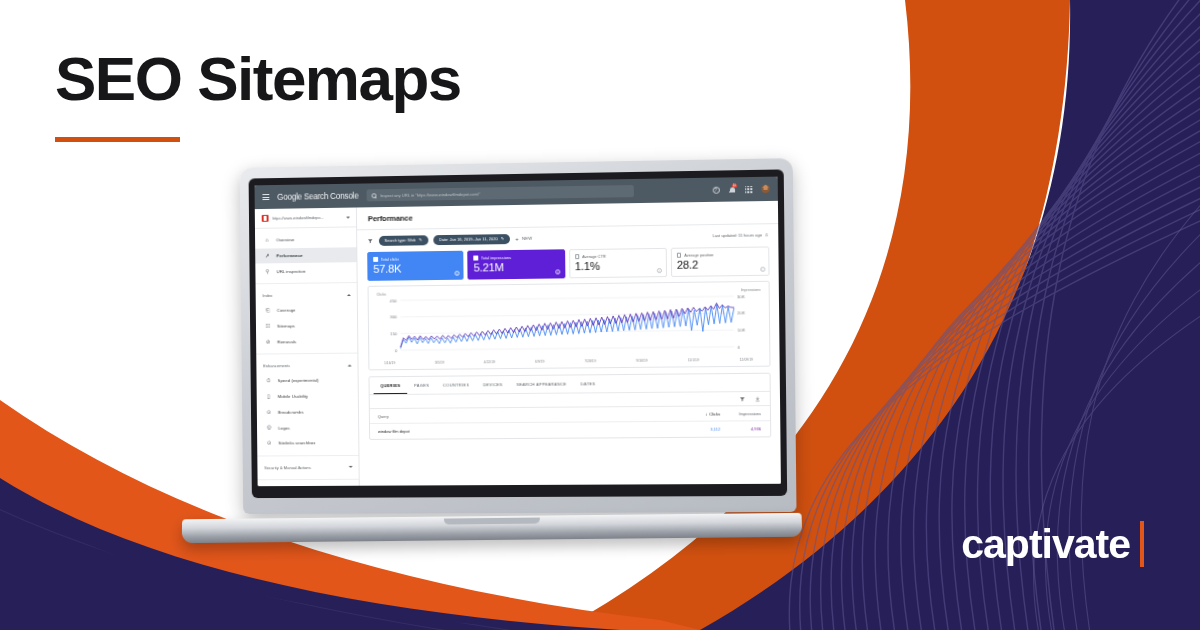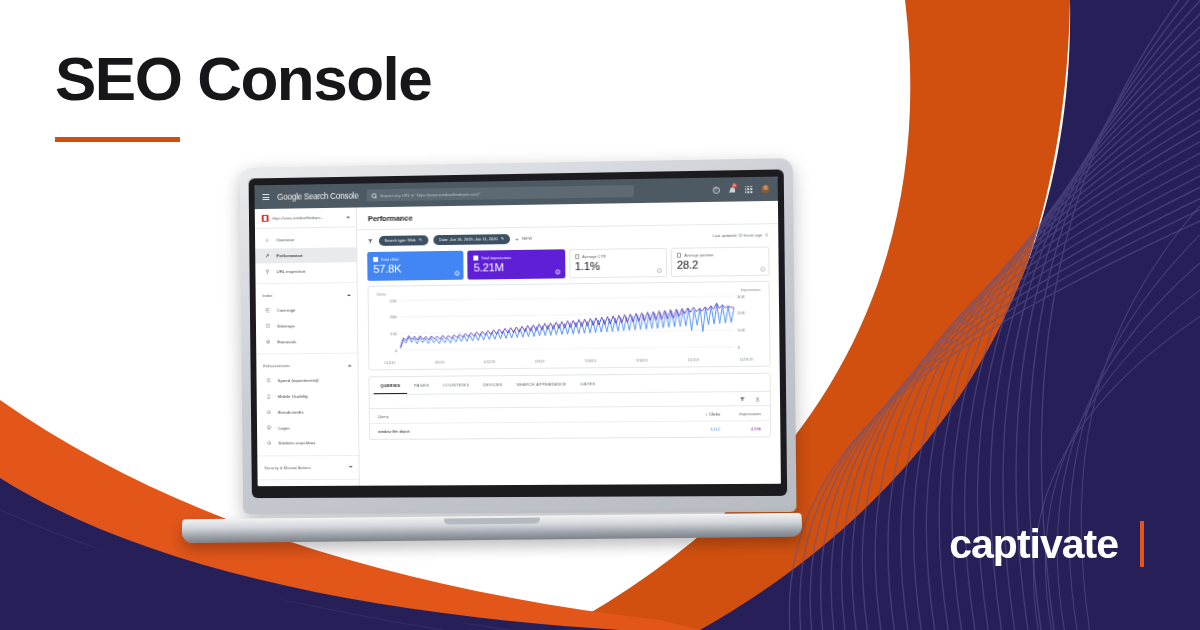--- a/index.html
+++ b/index.html
@@ -14,21 +14,21 @@
   
   .headline-wrap { position:absolute; left:55px; top:48px; z-index:5; }
   .headline {
     font-size:62px; font-weight:bold; color:#17171a;
     letter-spacing:-1.5px; line-height:1;
   }
   .headline-rule { width:125px; height:5px; background:#d1500f; margin-top:27px; }
 
   
   .brand { position:absolute; right:56px; bottom:62px; z-index:5;
-           display:flex; align-items:flex-start; gap:22px; }
+           display:flex; align-items:flex-start; gap:10px; }
   .brand-name { color:#ffffff; font-size:41px; font-weight:bold; letter-spacing:-1px; }
   .brand-bar { width:4px; height:46px; background:#e2561a; }
 
   
   .laptop { position:absolute; left:182px; top:163px; width:620px; height:375px; z-index:4; }
   .lid {
     position:absolute; left:56px; top:0; width:554px; height:350px;
     background:linear-gradient(160deg,#e9ebee 0%,#c9ccd2 45%,#b7bbc2 100%);
     border-radius:13px 13px 6px 6px;
     padding:11px 9px 16px 9px;
@@ -211,21 +211,21 @@
   </g>
 
   <g clip-path="url(#navyB)" stroke="#4a4480" stroke-width="1.1" fill="none" opacity=".35">
     <path d="M-20,470 C150,560 400,610 660,640"></path>
     <path d="M-20,485 C150,572 400,620 660,650"></path>
     <path d="M-20,500 C150,584 400,630 660,660"></path>
   </g>
 </svg>
 
 <div class="headline-wrap">
-  <div class="headline">SEO Console</div>
+  <div class="headline">SEO Sitemaps</div>
   <div class="headline-rule"></div>
 </div>
 
 <div class="brand">
   <div class="brand-name">captivate</div>
   <div class="brand-bar"></div>
 </div>
 
 <div class="laptop">
   <div class="lid">

